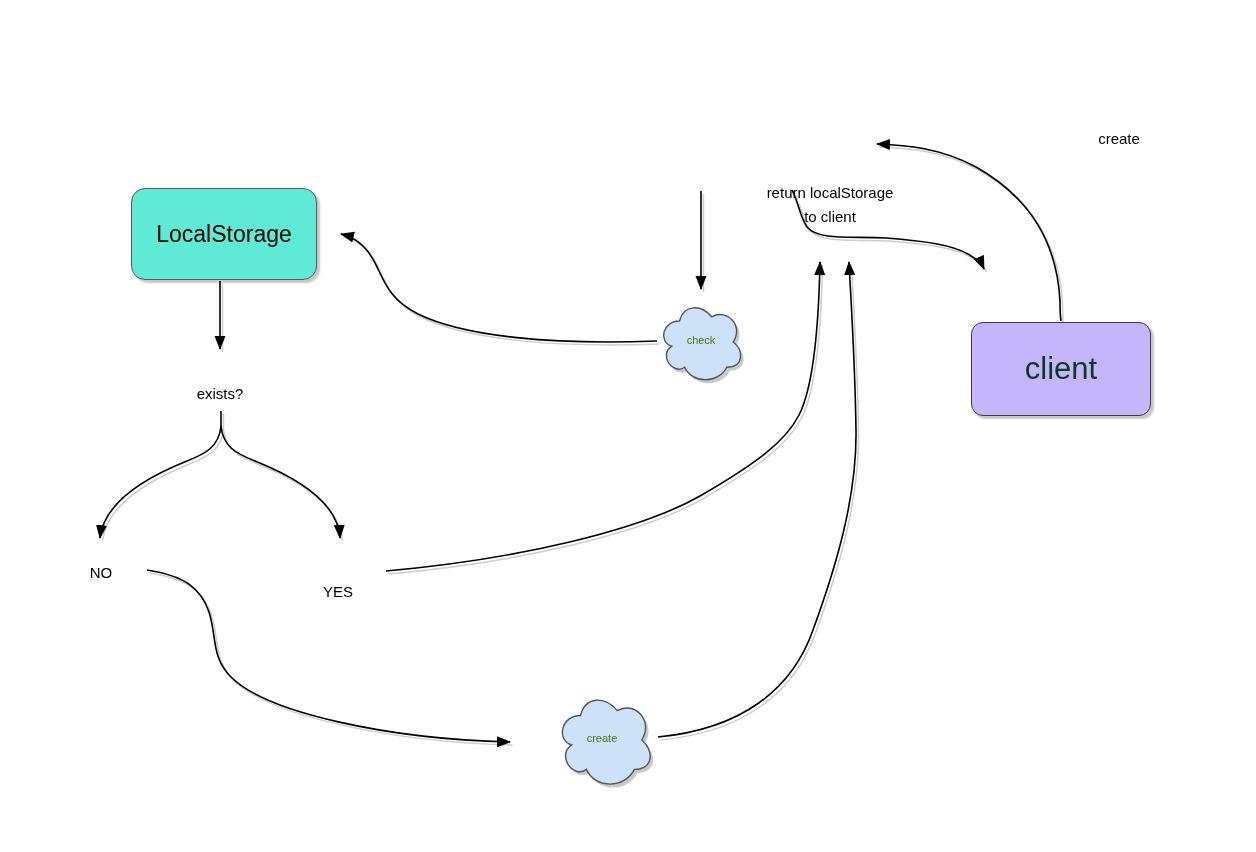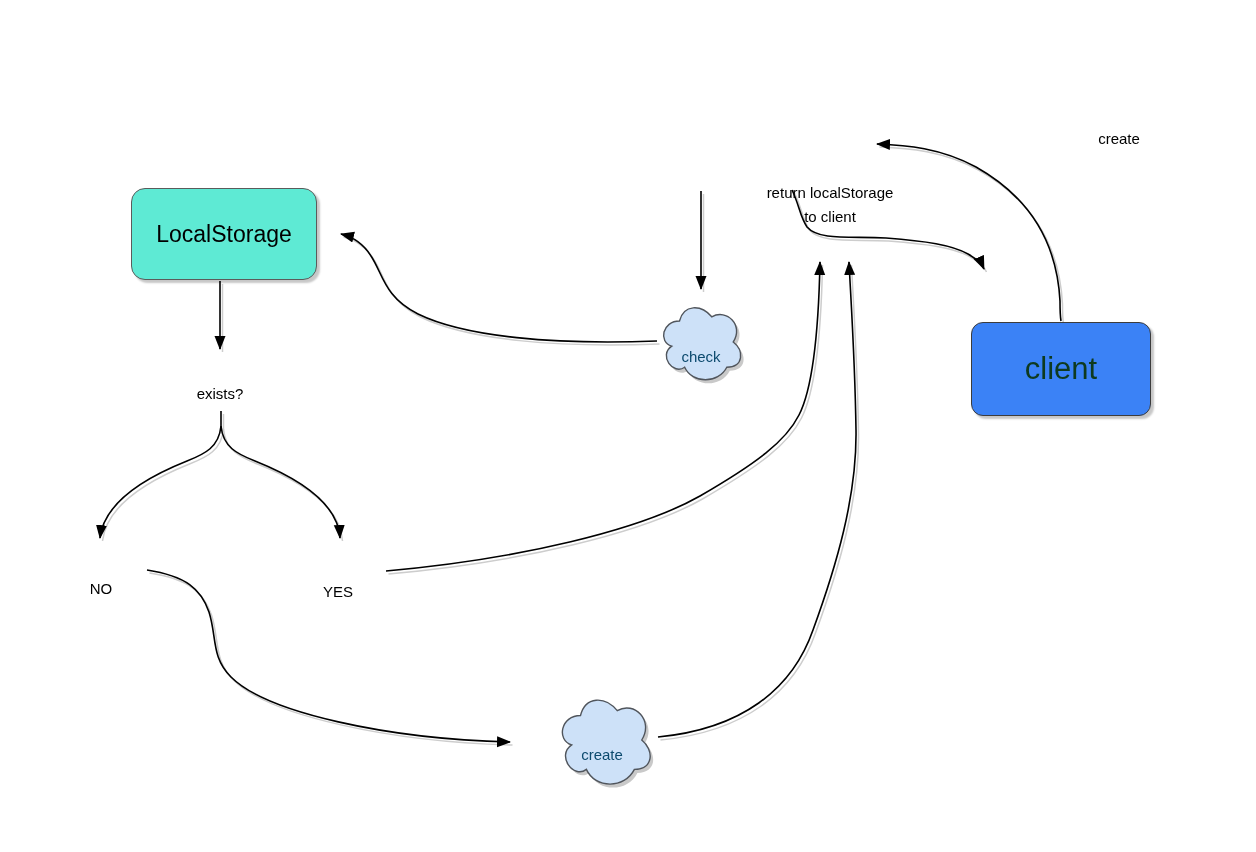--- a/index.html
+++ b/index.html
@@ -18,36 +18,35 @@
     border-radius:14px;
     box-shadow:3px 3px 2px rgba(0,0,0,0.22);
     box-sizing:border-box;
     text-align:center;
   }
   #node-factory{left:610px;top:97px;width:181px;height:93px;font-size:27px;}
   #node-localstorage{left:131px;top:188px;width:186px;height:92px;font-size:23px;}
   #node-client{left:971px;top:322px;width:180px;height:94px;font-size:31px;border-radius:12px;}
   .cloud-label{
     position:absolute;
-    font-size:15px;color:#0c4a6e;
+    font-size:11px;color:#4d7c0f;
     transform:translate(-50%,-50%);
     white-space:nowrap;
-    margin-top:16px;
   }
   #label-check{left:701px;top:340px;}
   #label-createcloud{left:602px;top:738px;}
   .edge-label{
     position:absolute;
     font-size:15px;color:#000;
     transform:translate(-50%,-50%);
     white-space:nowrap;
     text-align:center;
   }
   #label-exists{left:220px;top:393px;}
-  #label-no{left:101px;top:572px;margin-top:16px;}
+  #label-no{left:101px;top:572px;}
   #label-yes{left:338px;top:591px;}
   #label-create-edge{left:1119px;top:138px;}
   #label-return{left:830px;top:205px;white-space:pre-line;line-height:24px;}
 </style>
 </head>
 <body>
 
 <div id="canvas" style="background: rgb(255, 255, 255);">
 
   <svg id="edge-layer" viewBox="0 0 1256 852" xmlns="http://www.w3.org/2000/svg">
@@ -93,21 +92,21 @@
     <path stroke-width="1.4" d="M 679.5,321 C 662.3,321 658,342 671.76,346.2 C 658,355.44 673.48,375.6 684.66,367.2 C 692.4,384 718.2,384 726.8,367.2 C 744,367.2 744,350.4 733.25,342 C 744,325.2 726.8,308.4 711.75,316.8 C 701,304.2 683.8,304.2 679.5,321 Z" fill="#CDE1F8" stroke="#50555C"></path>
 
     <path stroke-width="1.4" d="M 580.5,715.5 C 560.9,715.5 556,740 571.68,744.9 C 556,755.68 573.64,779.2 586.38,769.4 C 595.2,789 624.6,789 634.4,769.4 C 654,769.4 654,749.8 641.75,740 C 654,720.4 634.4,700.8 617.25,710.6 C 605,695.9 585.4,695.9 580.5,715.5 Z" fill="#CDE1F8" stroke="#50555C"></path>
   </svg>
 
 
   <div class="node" id="node-localstorage" style="background: #5eead4; border-color: rgb(91, 91, 91); color: rgb(0, 0, 0);">
     <span>LocalStorage</span>
   </div>
 
-  <div class="node" id="node-client" style="background: #3b82f6; border-color: rgb(60, 60, 60); color: rgb(14, 58, 31);">
+  <div class="node" id="node-client" style="background: #c4b5fd; border-color: rgb(60, 60, 60); color: rgb(14, 58, 31);">
     <span>client</span>
   </div>
 
   <div class="cloud-label" id="label-check">check</div>
   <div class="cloud-label" id="label-createcloud">create</div>
 
   <div class="edge-label" id="label-exists">exists?</div>
   <div class="edge-label" id="label-no">NO</div>
   <div class="edge-label" id="label-yes">YES</div>
   <div class="edge-label" id="label-create-edge">create</div>

